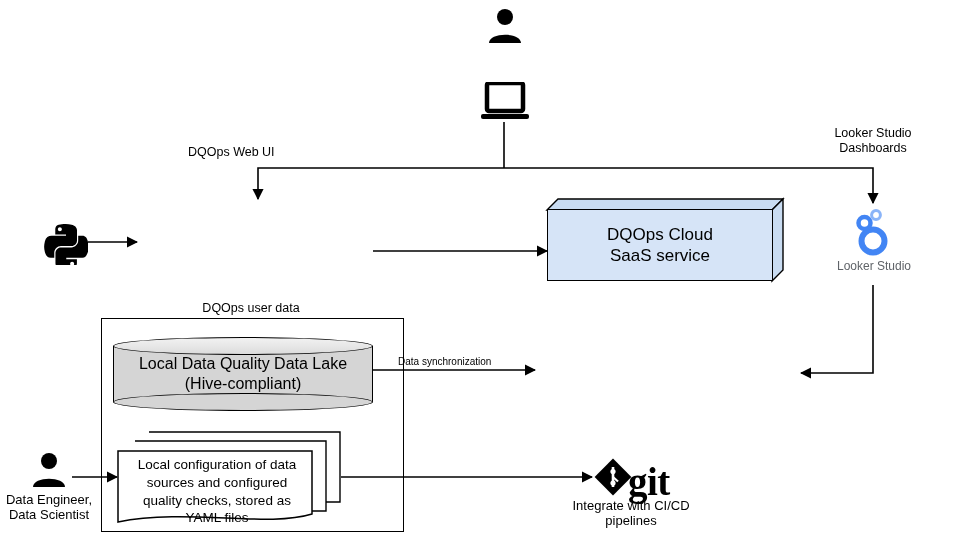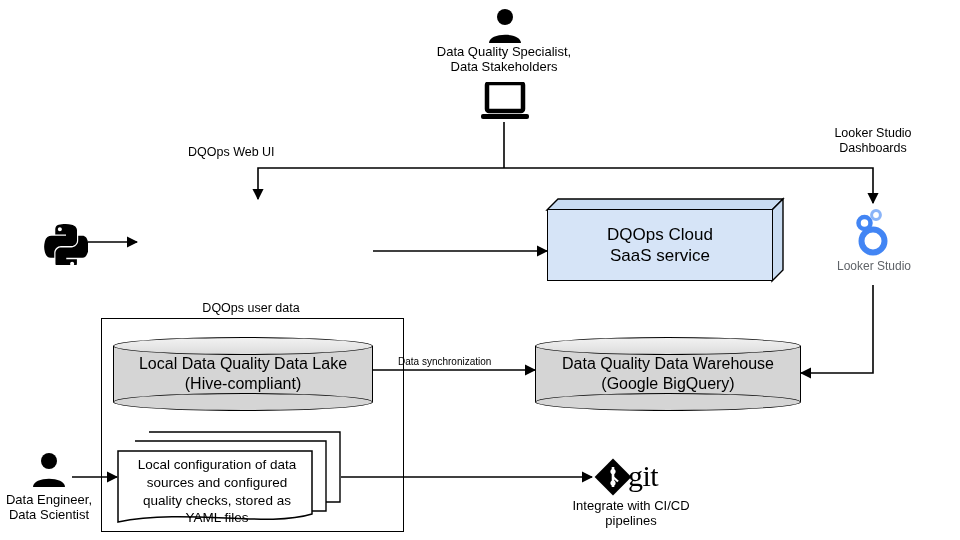--- a/index.html
+++ b/index.html
@@ -89,22 +89,20 @@
       <path d="M 341,477 L 592,477" marker-end="url(#arw)"></path>
     </g>
   </svg>
 
   <div class="icon" style="left:486px;top:6px;width:38px;height:38px;">
     <svg width="38" height="38" viewBox="0 0 38 38">
       <circle cx="19" cy="11" r="8" fill="#000"></circle>
       <path d="M 3 37 C 3 26 35 26 35 37 Z" fill="#000"></path>
     </svg>
   </div>
-  <div class="lbl lbl-actor" style="left:404px;top:44px;width:200px;">Data Quality Specialist,
-Data Stakeholders</div>
 
   <div class="icon" style="left:481px;top:82px;width:48px;height:40px;">
     <svg width="48" height="40" viewBox="0 0 48 40">
       <rect x="6" y="1" width="36" height="28" rx="2" ry="2" fill="none" stroke="#000" stroke-width="4.5"></rect>
       <rect x="0" y="32" width="48" height="5" rx="2" fill="#000"></rect>
     </svg>
   </div>
 
   <div class="lbl lbl-edge" style="left:188px;top:145px;width:140px;text-align:left;">DQOps Web UI</div>
 
@@ -144,27 +142,20 @@
   <div class="cyl" style="left:113px;top:337px;width:260px;height:74px;">
     <div class="cbody"></div>
     <div class="cbot"></div>
     <div class="ctop"></div>
     <div class="ctext">Local Data Quality Data Lake
 (Hive-compliant)</div>
   </div>
 
   <div class="lbl lbl-small" style="left:398px;top:356px;width:140px;text-align:left;">Data synchronization</div>
 
-  <div class="cyl" style="left:535px;top:337px;width:266px;height:74px;">
-    <div class="cbody"></div>
-    <div class="cbot"></div>
-    <div class="ctop"></div>
-    <div class="ctext">Data Quality Data Warehouse
-(Google BigQuery)</div>
-  </div>
 
   <div class="icon" style="left:30px;top:450px;width:38px;height:38px;">
     <svg width="38" height="38" viewBox="0 0 38 38">
       <circle cx="19" cy="11" r="8" fill="#000"></circle>
       <path d="M 3 37 C 3 26 35 26 35 37 Z" fill="#000"></path>
     </svg>
   </div>
   <div class="lbl lbl-actor" style="left:-3px;top:492px;width:104px;">Data Engineer,
 Data Scientist</div>
 
@@ -186,18 +177,18 @@
 
   <div class="icon" style="left:594px;top:458px;width:38px;height:38px;">
     <svg width="38" height="38" viewBox="0 0 38 38">
       <rect x="6" y="6" width="26" height="26" transform="rotate(45 19 19)" fill="#000"></rect>
       <path d="M 19 9 L 19 29" stroke="#fff" stroke-width="2.6" fill="none"></path>
       <circle cx="19" cy="13.5" r="2.6" fill="#fff"></circle>
       <circle cx="19" cy="25" r="2.6" fill="#fff"></circle>
       <path d="M 19 19 L 24 23.5" stroke="#fff" stroke-width="2.2" fill="none"></path>
     </svg>
   </div>
-  <div style="position:absolute;left:628px;top:459px;font-size:30px;font-weight:normal;
+  <div style="position:absolute;left:628px;top:459px;font-size:39px;font-weight:bold;
               font-family:'Liberation Serif','DejaVu Serif',serif;letter-spacing:-0.5px;">git</div>
   <div class="lbl lbl-actor" style="left:553px;top:498px;width:156px;">Integrate with CI/CD
 pipelines</div>
 
 </div>
 
 </body></html>

